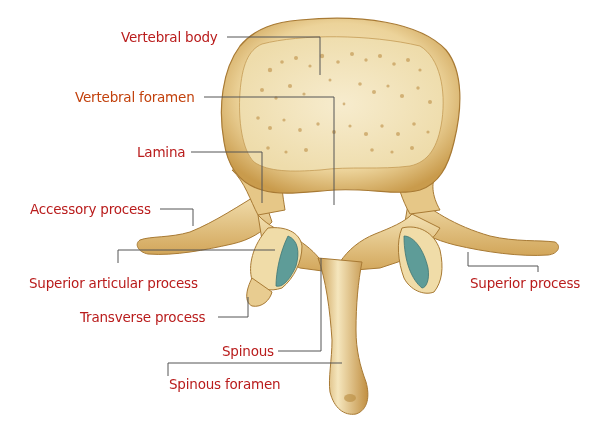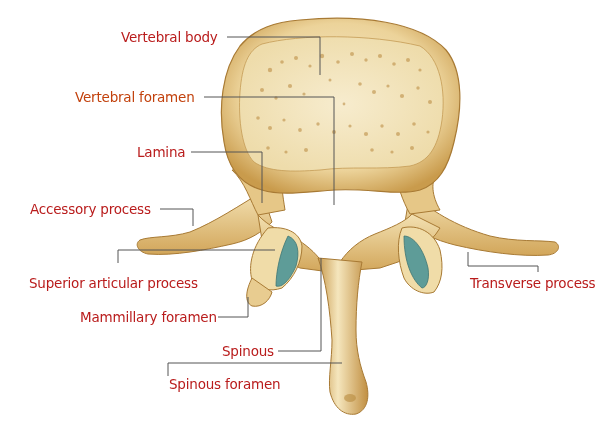--- a/index.html
+++ b/index.html
@@ -128,16 +128,16 @@
     <polyline points="168,376 168,363 342,363"></polyline>
     <polyline points="468,252 468,266 538,266 538,272"></polyline>
   </g>
 </svg>
 
 <div class="label" style="left:121px; top:29px;">Vertebral body</div>
 <div class="label highlight" style="left:75px; top:89px;">Vertebral foramen</div>
 <div class="label" style="left:137px; top:144px;">Lamina</div>
 <div class="label" style="left:30px; top:201px;">Accessory process</div>
 <div class="label" style="left:29px; top:275px;text-align:center;">Superior articular process</div>
-<div class="label" style="left:80px; top:309px;">Mammillary foramen</div>
+<div class="label" style="left:80px; top:309px;">Transverse process</div>
 <div class="label" style="left:222px; top:343px;">Spinous</div>
 <div class="label" style="left:169px; top:376px;">Spinous foramen</div>
-<div class="label" style="left:470px; top:275px;">Transverse process</div>
+<div class="label" style="left:470px; top:275px;">Superior process</div>
 
 </body></html>

